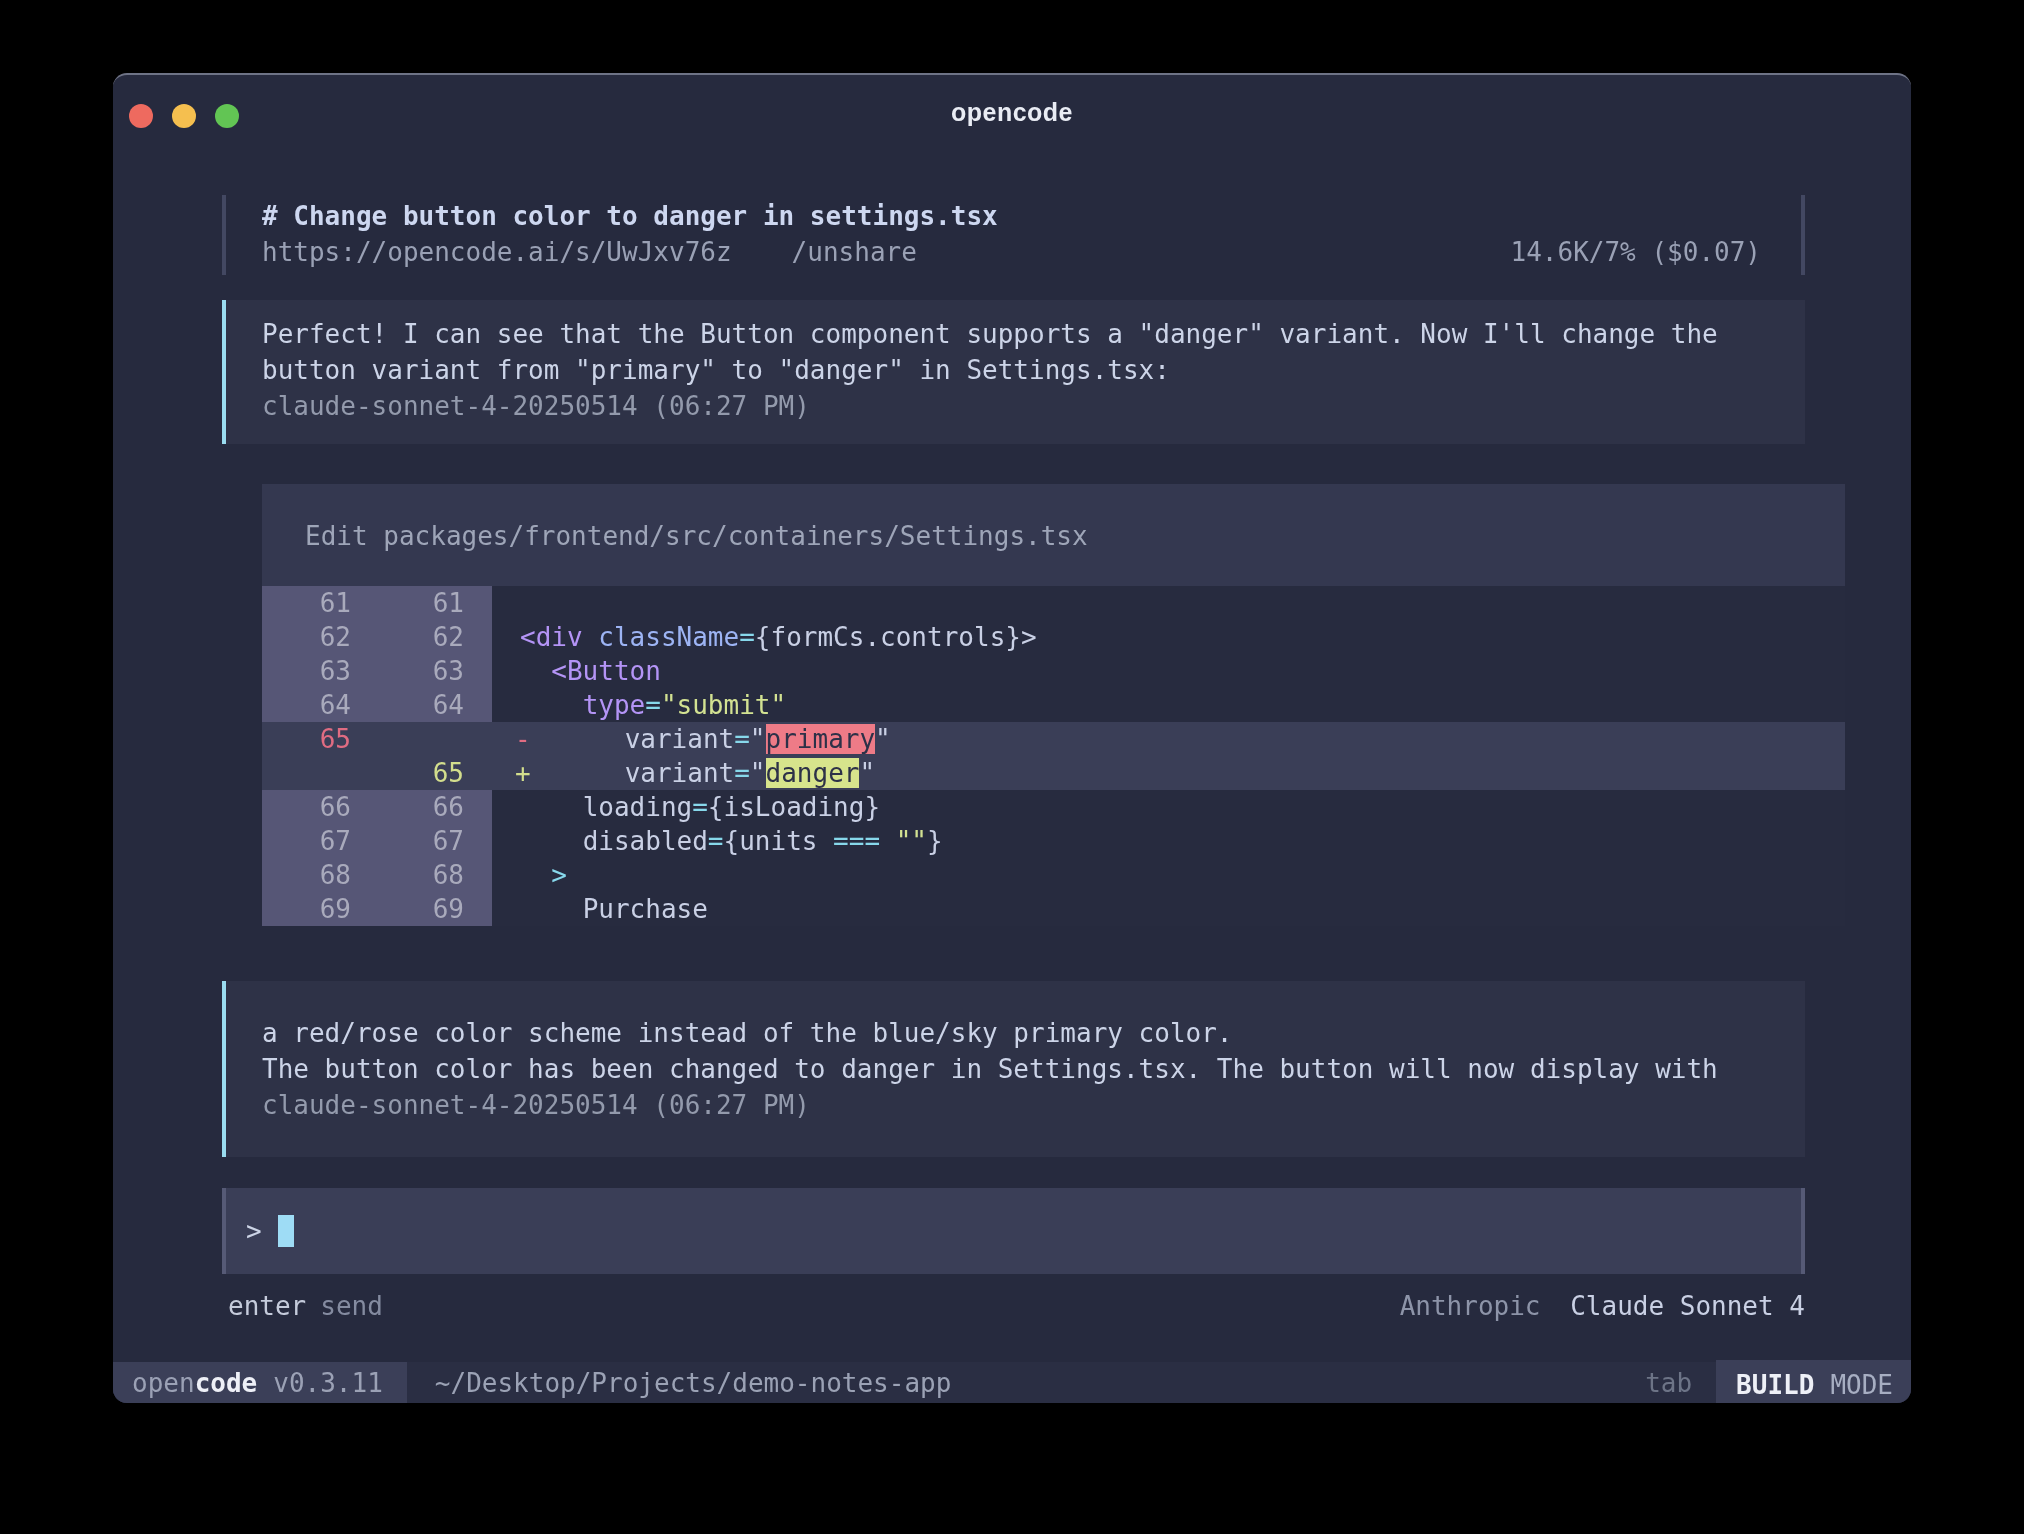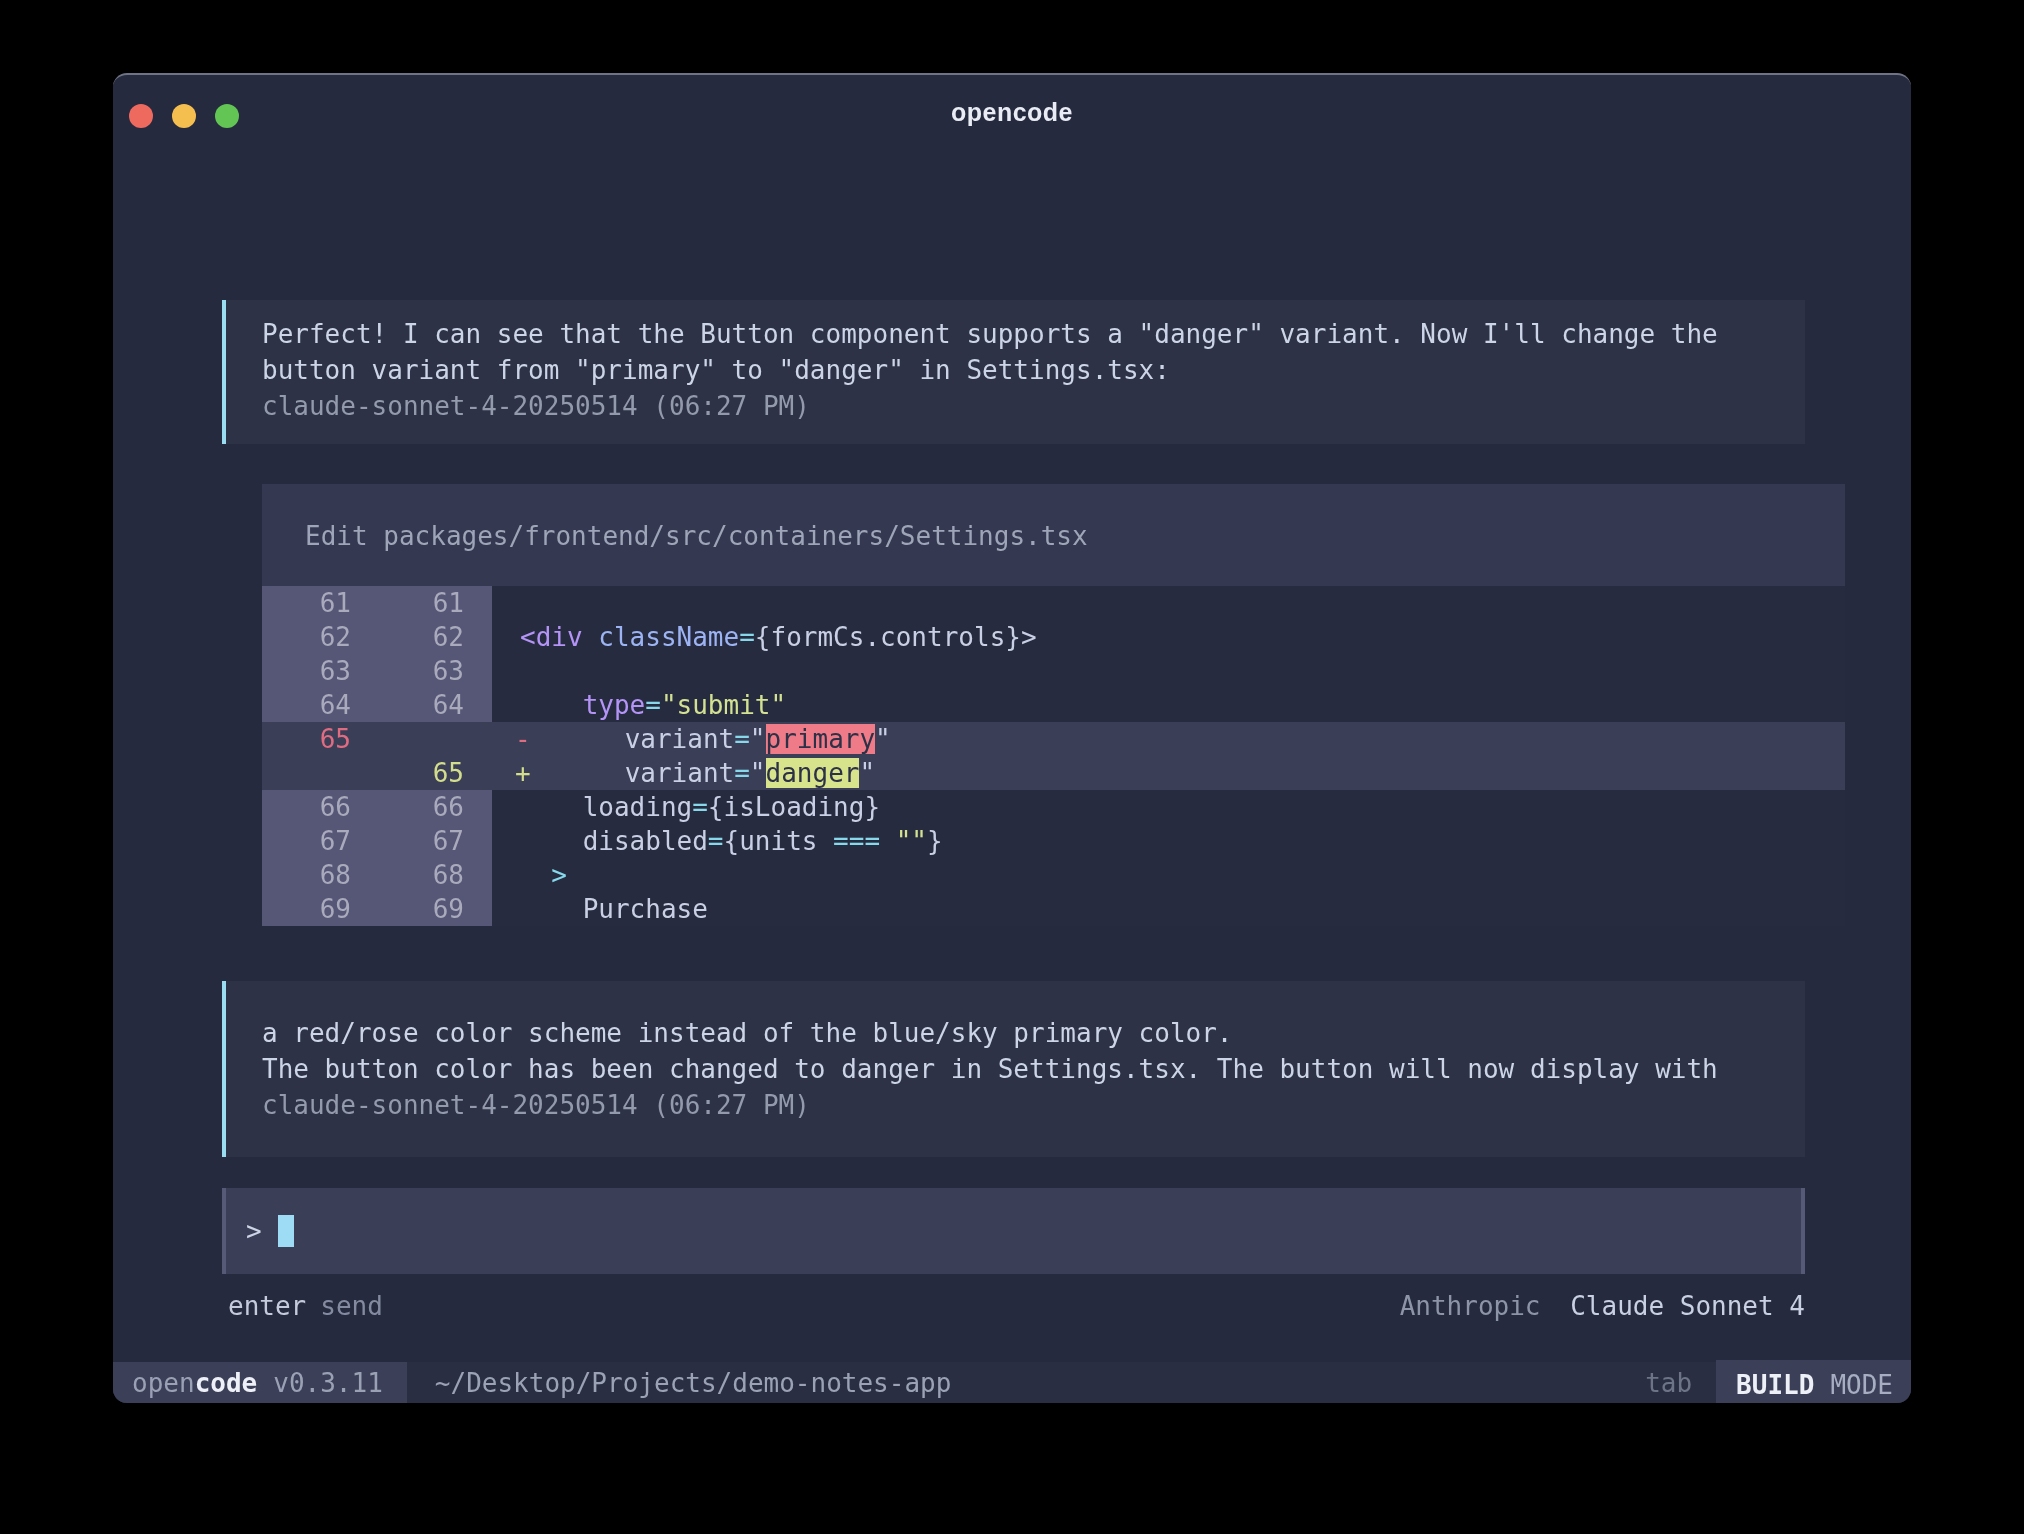--- a/index.html
+++ b/index.html
@@ -77,20 +77,28 @@
 
     <div class="titlebar">
       <div class="lights">
         <span class="light l-red"></span>
         <span class="light l-yellow"></span>
         <span class="light l-green"></span>
       </div>
       <div class="win-title">opencode</div>
     </div>
 
+    <div class="col session-header">
+      <div class="s-title"># Change button color to danger in settings.tsx</div>
+      <div class="s-line2">
+        <span class="s-url">https://opencode.ai/s/UwJxv76z</span>
+        <span class="s-unshare">/unshare</span>
+        <span class="s-stats">14.6K/7% ($0.07)</span>
+      </div>
+    </div>
 
     <div class="col msg m1">
       <div class="msg-line">Perfect! I can see that the Button component supports a "danger" variant. Now I'll change the</div>
       <div class="msg-line">button variant from "primary" to "danger" in Settings.tsx:</div>
       <div class="msg-meta">claude-sonnet-4-20250514 (06:27 PM)</div>
     </div>
 
     <div class="col diffcard">
       <div class="diff-title">Edit packages/frontend/src/containers/Settings.tsx</div>
       <div class="diff-table" id="diff-table">
@@ -109,20 +117,21 @@
             </div>
             <span class="mk"></span>
             <pre class="codeline"><span class="tok-tag">&lt;div</span><span class="tok-d"> </span><span class="tok-attr">className</span><span class="tok-op">=</span><span class="tok-d">{formCs.controls}&gt;</span></pre>
           </div>
           <div class="drow ctx">
             <div class="gutter">
               <span class="num old">63</span>
               <span class="num new">63</span>
             </div>
             <span class="mk"></span>
+            <pre class="codeline"><span class="tok-d">  </span><span class="tok-tag">&lt;Button</span></pre>
           </div>
           <div class="drow ctx">
             <div class="gutter">
               <span class="num old">64</span>
               <span class="num new">64</span>
             </div>
             <span class="mk"></span>
             <pre class="codeline"><span class="tok-d">    </span><span class="tok-tag">type</span><span class="tok-op">=</span><span class="tok-str">"submit"</span></pre>
           </div>
           <div class="drow del">

